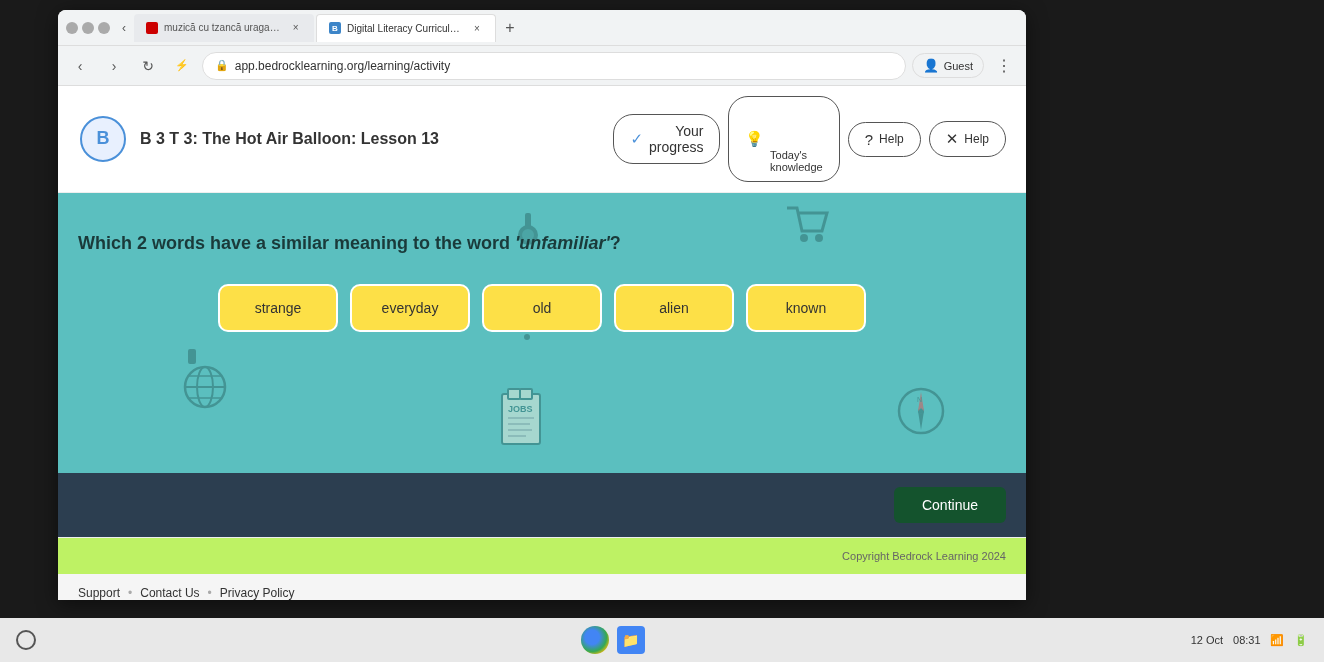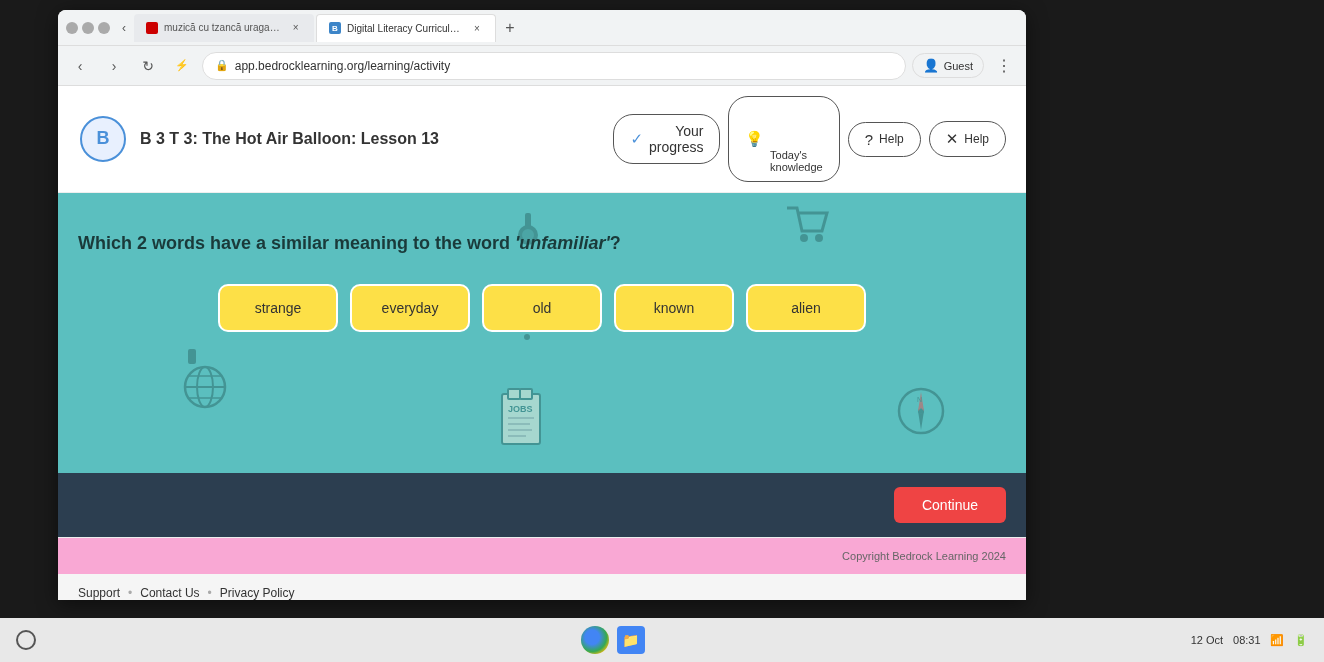--- a/index.html
+++ b/index.html
@@ -317,32 +317,32 @@
 
     
     .continue-area {
       background: #2c3e50;
       padding: 14px 20px;
       display: flex;
       justify-content: flex-end;
     }
 
     .continue-btn {
-      background: #ef4444;
+      background: #14532d;
       color: #fff;
       border: none;
       border-radius: 6px;
       padding: 10px 28px;
       font-size: 14px;
       cursor: pointer;
     }
 
     
     .page-footer {
-      background: #f9a8d4;
+      background: #bef264;
       padding: 12px 20px;
       text-align: right;
       font-size: 11px;
       color: #666;
       border-top: 1px solid #eee;
     }
 
     .footer-links {
       background: #f5f5f5;
       padding: 12px 20px;
@@ -562,24 +562,24 @@
         <button class="answer-btn">
           <span>strange</span>
         </button>
         <button class="answer-btn">
           <span>everyday</span>
         </button>
         <button class="answer-btn">
           <span>old</span>
         </button>
         <button class="answer-btn">
+          <span>alien</span>
+        </button>
+        <button class="answer-btn">
           <span>known</span>
-        </button>
-        <button class="answer-btn">
-          <span>alien</span>
         </button>
       </div>
 
     </div>
 
     <div class="continue-area">
       <button class="continue-btn">
         <span>Continue</span>
       </button>
     </div>

